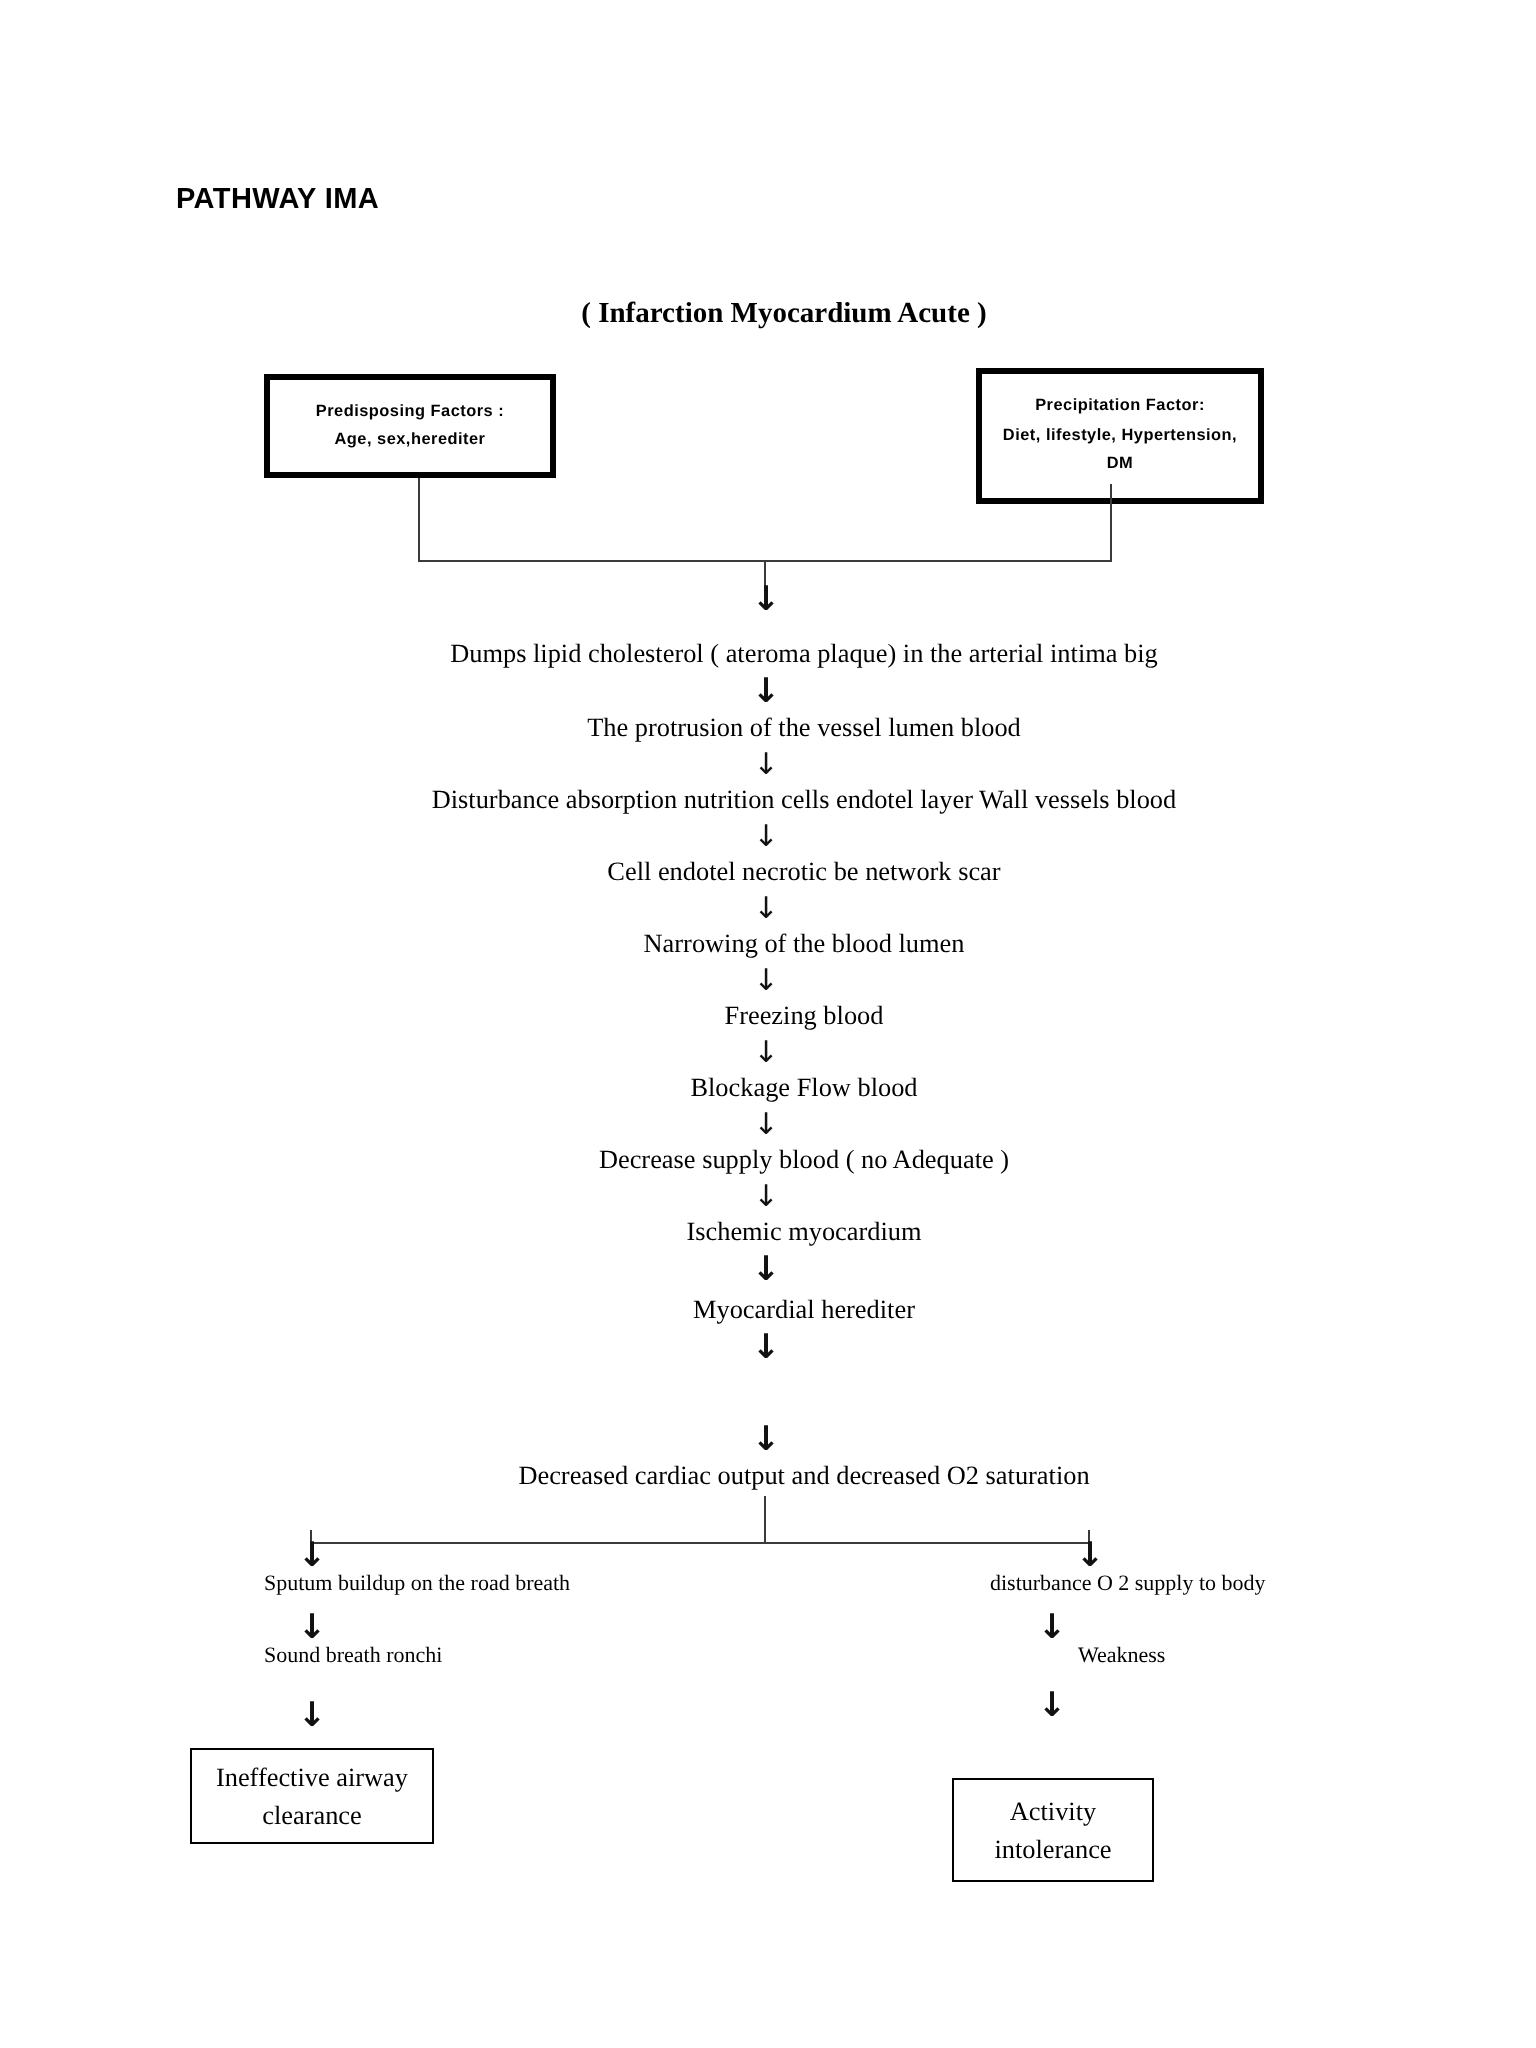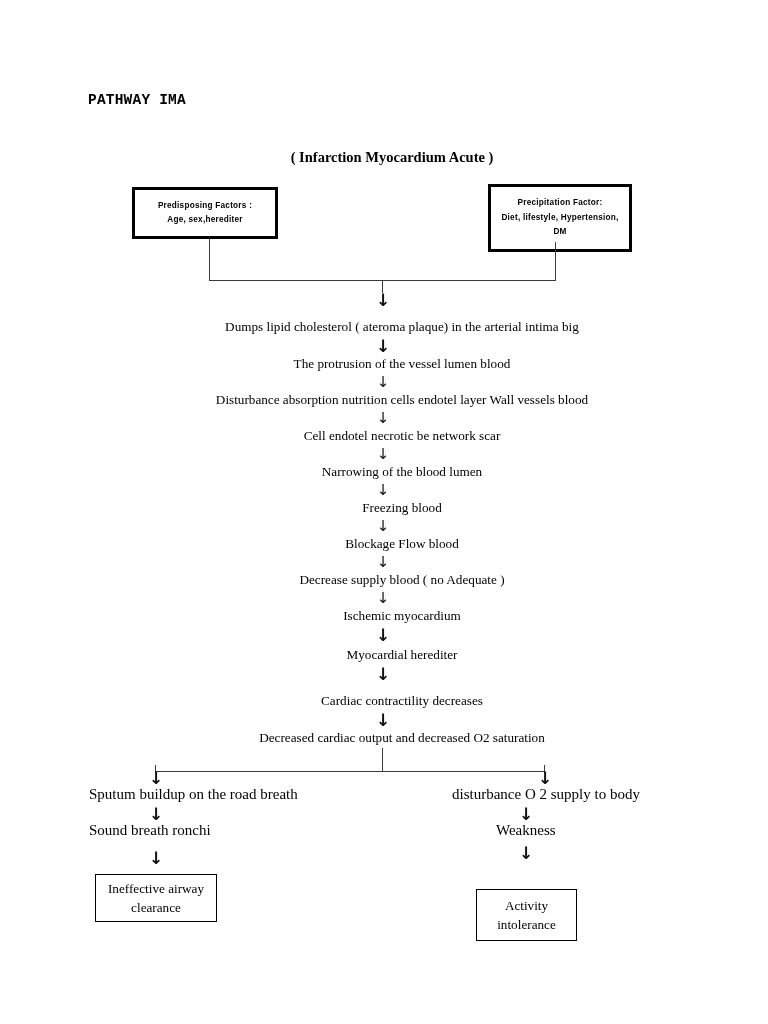--- a/index.html
+++ b/index.html
@@ -19,21 +19,21 @@
   .page {
     position: absolute;
     inset: 0;
   }
 
   
   .doc-title {
     position: absolute;
     left: 88px;
     top: 92px;
-    font-family: Liberation Mono, monospace;
+    font-family: Liberation Sans, sans-serif;
     font-weight: bold;
     font-size: 14.5px;
     letter-spacing: 0.2px;
   }
   .subtitle {
     position: absolute;
     left: 0;
     right: 0;
     top: 149px;
     text-align: center;
@@ -107,22 +107,23 @@
     font-family: "Liberation Serif", serif;
     font-size: 13.2px;
     white-space: nowrap;
     padding-left: 36px;
   }
 
   
   .branch-text {
     position: absolute;
     font-family: "Liberation Serif", serif;
-    font-size: 15px;
+    font-size: 11px;
     white-space: nowrap;
+    margin-left: 43px;
   }
 
   
   .outcome-box {
     position: absolute;
     box-sizing: border-box;
     border: 1.3px solid #000000;
     background: #ffffff;
     font-family: "Liberation Serif", serif;
     font-size: 13.2px;
@@ -196,21 +197,20 @@
 
   <div class="chain-row" style="top:572px;">Decrease supply blood ( no Adequate )</div>
   <span class="arrow thin" style="left:373px; top:591px; width:20px;">↓</span>
 
   <div class="chain-row" style="top:608px;">Ischemic myocardium</div>
   <span class="arrow bold" style="left:373px; top:627px; width:20px;">↓</span>
 
   <div class="chain-row" style="top:647px;">Myocardial herediter</div>
   <span class="arrow bold" style="left:373px; top:666px; width:20px;">↓</span>
 
-  <div class="chain-row" style="top:693px;">Cardiac contractility decreases</div>
   <span class="arrow bold" style="left:373px; top:712px; width:20px;">↓</span>
 
   <div class="chain-row" style="top:730px;">Decreased cardiac output and decreased O2 saturation</div>
 
   <div class="vline" style="left:382px; top:748px; height:24px;"></div>
   <div class="hline" style="left:155px; top:771px; width:390px;"></div>
   <div class="vline" style="left:155px; top:765px; height:8px;"></div>
   <div class="vline" style="left:544px; top:765px; height:8px;"></div>
   <span class="arrow bold" style="left:146px; top:770px; width:20px;">↓</span>
   <span class="arrow bold" style="left:535px; top:770px; width:20px;">↓</span>

